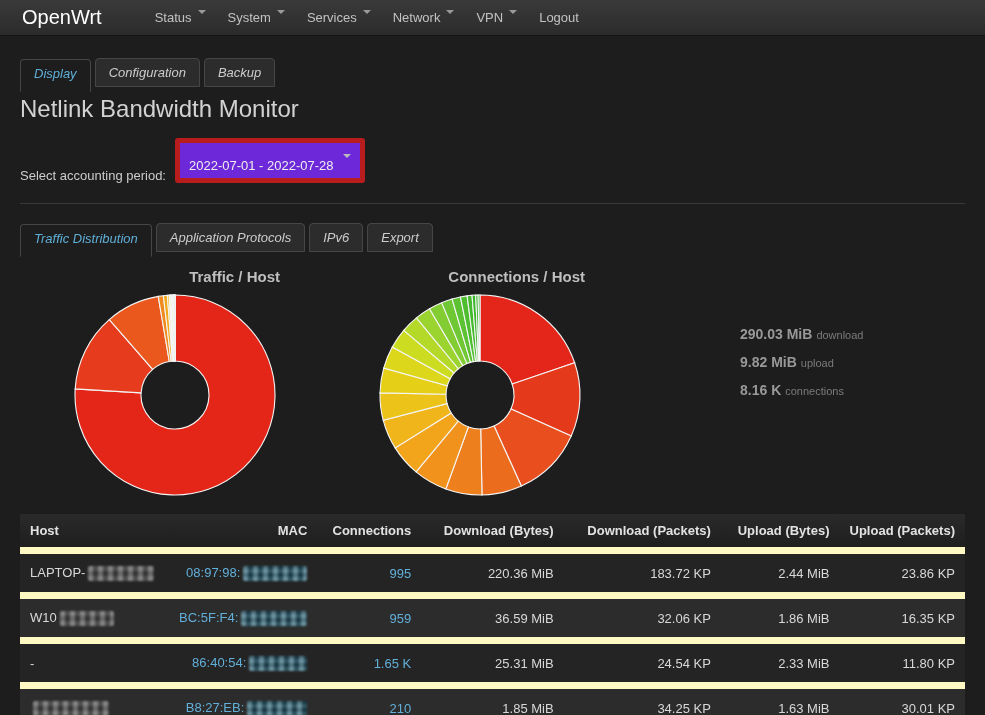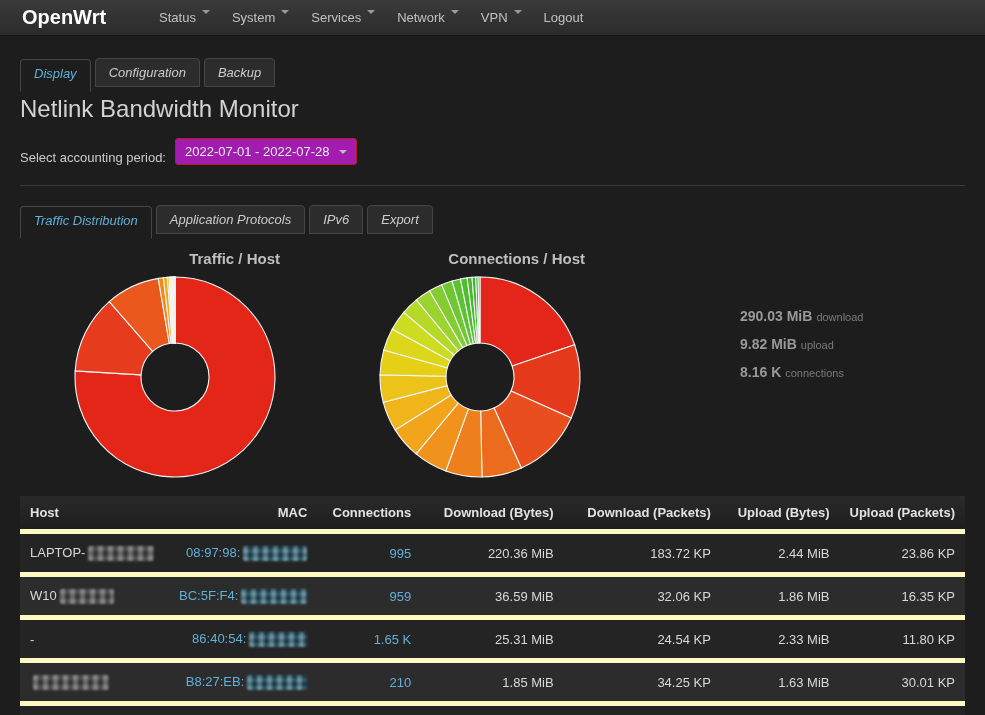--- a/index.html
+++ b/index.html
@@ -8,21 +8,21 @@
     width:985px; height:715px; overflow:hidden;
     background:#1d1d1d; color:#cccccc;
     font-family:"Liberation Sans", sans-serif;
   }
   
   .navbar {
     height:36px; background:linear-gradient(#3a3a3a,#2b2b2b);
     border-bottom:1px solid #141414;
     display:flex; align-items:center; padding-left:22px;
   }
-  .brand { color:#ffffff; font-size:20px; font-weight:bold; margin-right:42px; }
+  .brand { color:#ffffff; font-size:20px; font-weight:normal; margin-right:42px; }
   .nav-item {
     color:#c2c2c2; font-size:13px; padding:9px 11px; cursor:pointer;
     display:inline-flex; gap:6px;
   }
   .caret {
     width:0; height:0; display:inline-block;
     border-left:4px solid transparent; border-right:4px solid transparent;
     border-top:4px solid #999999;
   }
   
@@ -33,44 +33,44 @@
     background:#2c2c2c; border:1px solid #464646; border-radius:4px 4px 0 0;
     white-space:nowrap;
   }
   .tab.active {
     background:#1d1d1d; color:#5fb0d8;
     padding-bottom:10px; margin-bottom:-5px; border-bottom-color:transparent;
   }
   .page-title { font-size:24px; font-weight:normal; color:#d2d2d2; margin:8px 0 15px; }
   .period-row { display:flex; align-items:flex-end; gap:9px; font-size:13px; color:#cccccc; }
   .select {
-    position:relative; min-width:168px; background:#a21caf; color:#eeeeee;
-    border:1px solid #b91c1c; border-radius:3px; font-size:13px;
-    padding:5px 26px 5px 9px; cursor:pointer;
+    position:relative; min-width:168px; background:#6d28d9; color:#eeeeee;
+    border:5px solid #b91c1c; border-radius:3px; font-size:13px;
+    padding:15px 26px 5px 9px; cursor:pointer;
   }
   .select .caret { position:absolute; right:9px; top:11px; border-top-color:#bbbbbb; }
   .divider { border:0; border-top:1px solid #3a3a3a; margin:20px 0 0; }
   .subtabs { margin-top:19px; }
   
   .charts-row { display:flex; margin:16px 0 0 50px; }
   .chart-box { width:210px; text-align:right; }
   .chart-box.second { margin-left:95px; }
   .chart-title { font-size:15px; font-weight:bold; color:#bfbfbf; margin:0 0 5px; }
   .summary { margin-left:155px; margin-top:58px; }
   .stat { height:28px; font-size:14px; }
   .stat .v { font-weight:bold; color:#999999; }
   .stat .l { color:#7b7b7b; font-size:11px; margin-left:4px; }
   
   table { width:100%; border-collapse:collapse; margin-top:10px; font-size:13px; }
   thead th {
     background:linear-gradient(#2a2a2a,#1e1e1e); color:#e2e2e2; font-weight:bold;
     text-align:right; padding:9px 10px; border-bottom:1px solid #131313; white-space:nowrap;
   }
   thead th.left, tbody td.left { text-align:left; }
-  tbody td { padding:11px 10px; text-align:right; color:#d8d8d8; border-top:5px solid #fef9c3; white-space:nowrap; }
+  tbody td { padding:11px 10px; text-align:right; color:#d8d8d8; border-top:7px solid #fef9c3; white-space:nowrap; }
   tbody tr:nth-child(odd)  { background:#242424; }
   tbody tr:nth-child(even) { background:#2c2c2c; }
   .link { color:#62b0da; cursor:pointer; }
   .redact {
     display:inline-block; vertical-align:middle; height:15px; margin-left:3px;
     border-radius:2px; filter:blur(1px);
   }
   .redact-host {
     background:
       repeating-linear-gradient(90deg, rgba(255,255,255,.18) 0 5px, rgba(0,0,0,.25) 5px 10px),

